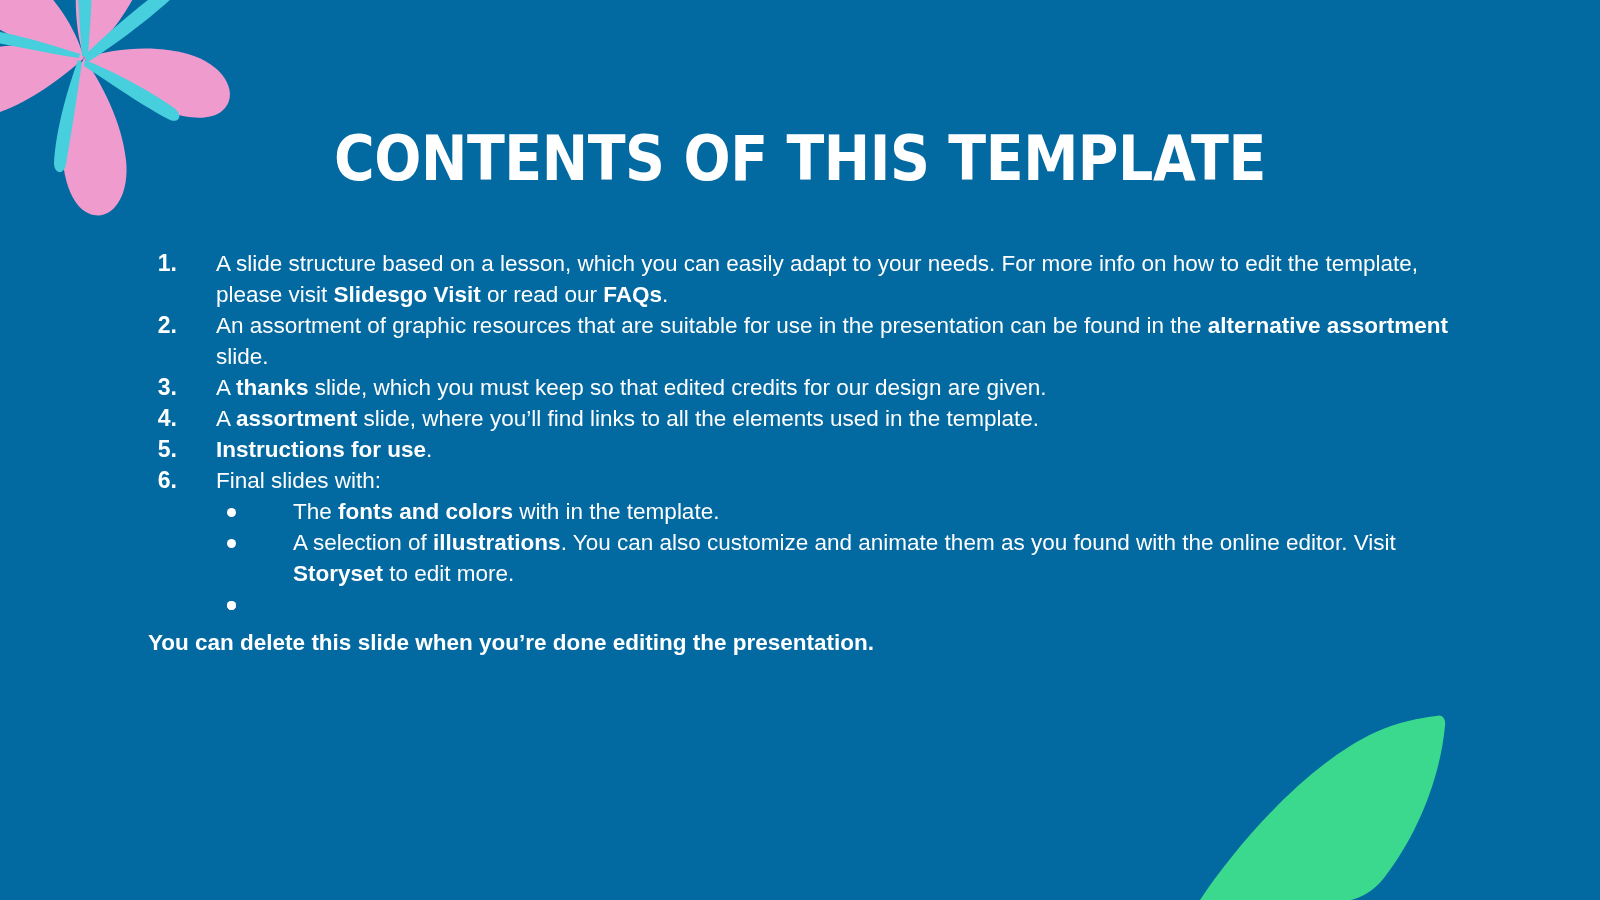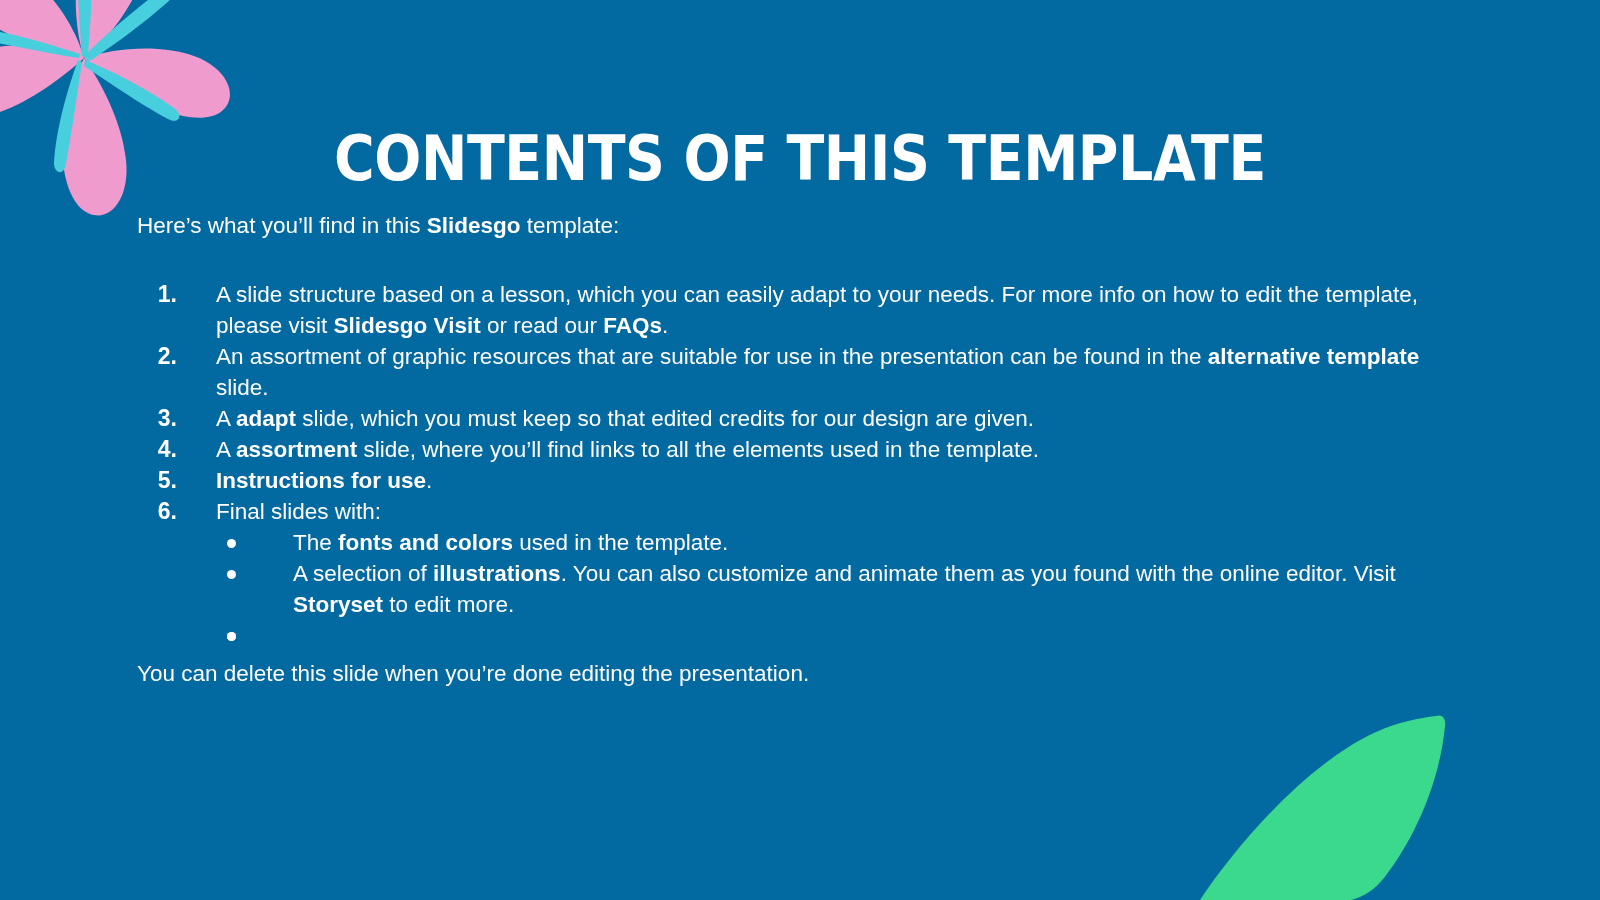--- a/index.html
+++ b/index.html
@@ -106,21 +106,22 @@
     position: absolute;
     left: 11px;
     top: 12px;
     width: 9px;
     height: 9px;
     border-radius: 50%;
     background: #ffffff;
   }
 
   .outro {
-    margin: 38px 0 0 0;
+    margin: 38px 0 0 11px;
+    font-weight: bold;
   }
 
   b, strong { font-weight: 700; }
 </style>
 </head>
 <body>
 
 <div class="slide">
 
   <div class="deco flower-wrap">
@@ -171,32 +172,29 @@
         L 20 200
         C 60 140 130 62 196 32
         C 218 22 240 18 256 16 Z"></path>
     </svg>
   </div>
 
   <h1 class="title">CONTENTS OF THIS TEMPLATE</h1>
 
   <div class="body">
 
-    <p class="lead">
-      <span>Here’s what you’ll find in this </span><b>Slidesgo</b><span> template:</span>
-    </p>
 
     <ol class="ordered" id="ordered-list">
         <li><span class="num">1.</span><span><span>A slide structure based on a lesson, which you can easily adapt to your needs. For more info on how to edit the template, please visit </span><b>Slidesgo Visit</b><span> or read our </span><b>FAQs</b><span>.</span></span></li>
-        <li><span class="num">2.</span><span><span>An assortment of graphic resources that are suitable for use in the presentation can be found in the </span><b>alternative template</b><span> slide.</span></span></li>
-        <li><span class="num">3.</span><span><span>A </span><b>adapt</b><span> slide, which you must keep so that edited credits for our design are given.</span></span></li>
+        <li><span class="num">2.</span><span><span>An assortment of graphic resources that are suitable for use in the presentation can be found in the </span><b>alternative assortment</b><span> slide.</span></span></li>
+        <li><span class="num">3.</span><span><span>A </span><b>thanks</b><span> slide, which you must keep so that edited credits for our design are given.</span></span></li>
         <li><span class="num">4.</span><span><span>A </span><b>assortment</b><span> slide, where you’ll find links to all the elements used in the template.</span></span></li>
         <li><span class="num">5.</span><span><b>Instructions for use</b><span>.</span></span></li>
         <li><span class="num">6.</span><span><span>Final slides with:</span></span><ul class="sub">
-            <li><span class="dot"></span><span><span>The </span><b>fonts and colors</b><span> used in the template.</span></span></li>
+            <li><span class="dot"></span><span><span>The </span><b>fonts and colors</b><span> with in the template.</span></span></li>
             <li><span class="dot"></span><span><span>A selection of </span><b>illustrations</b><span>. You can also customize and animate them as you found with the online editor. Visit </span><b>Storyset</b><span> to edit more.</span></span></li>
             <li><span class="dot"></span></li>
             <li><span class="dot"></span></li>
           </ul></li>
       </ol>
 
     <p class="outro">You can delete this slide when you’re done editing the presentation.</p>
 
   </div>
 </div>

